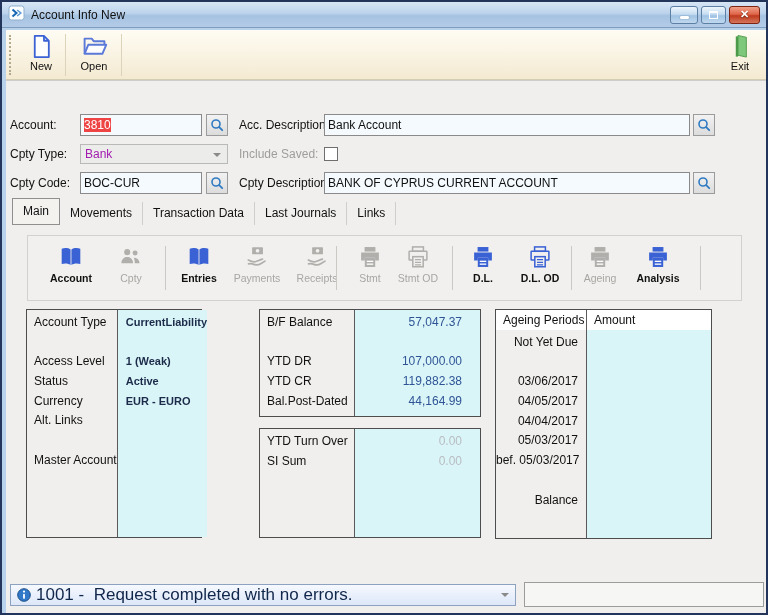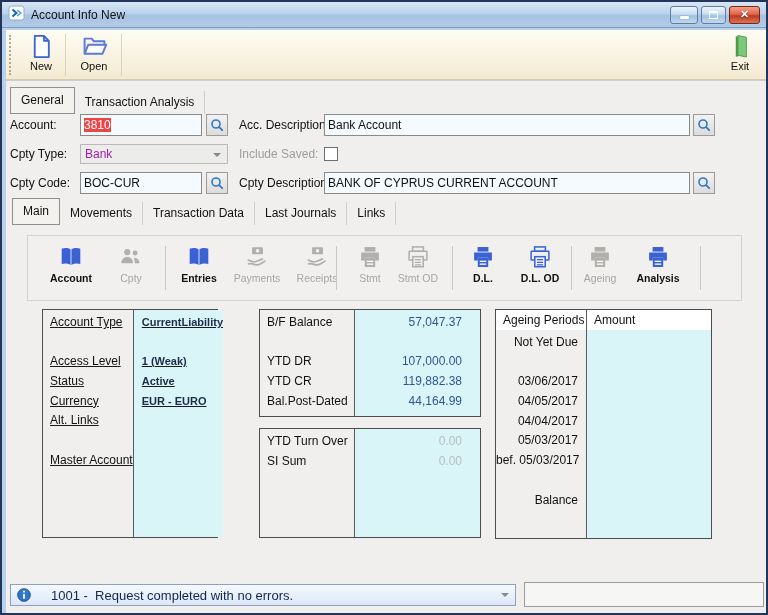--- a/index.html
+++ b/index.html
@@ -89,21 +89,21 @@
   .ag-body { display:flex; flex:1; }
   .ag-labels { width:91px; border-right:1px solid #5a5a5a; background:#f0efed; }
   .ag-labels .prow { text-align:right; padding-right:8px; color:#111; }
   .ag-amounts { flex:1; }
   .panel-col-flex { display:flex; flex-direction:column; flex:1; }
 
   
   .combo { position:absolute; top:554px; left:4px; width:506px; height:22px;
            border:1px solid #8da2c0; background:linear-gradient(180deg,#f6f9fe,#dde7f9);
            display:flex; align-items:center; padding:0 6px; cursor:pointer; }
-  .combo .msg { font-size:13px; color:#10264a; margin-left:20px; white-space:pre; }
+  .combo .msg { font-size:17px; color:#10264a; margin-left:5px; white-space:pre; }
   .status-box { position:absolute; top:552px; left:518px; width:240px; height:25px;
                 border:1px solid #9c9c9c; background:#f6f6f5; }
 </style>
 </head>
 <body>
 
 <div class="window">
 
   <div class="titlebar">
     <span>
@@ -147,24 +147,20 @@
       <span class="tb-sep" style="left:115px;"></span>
       <div class="tbtn" style="left:711px;">
         <svg width="27" height="27" viewBox="0 0 24 24">
           <path d="M7.8 3h2v18h-2z" fill="#4d9a4a"></path>
           <path d="M9.8 2.2l7.4 1.6v17.6l-7.4-1.6z" fill="#7dc87a" stroke="#4d9a4a" stroke-width="0.8"></path>
         </svg>
         <span class="tlabel">Exit</span>
       </div>
     </div>
 
-    <div class="tabstrip" style="top:57px; left:4px;">
-      <span class="tab active">General</span>
-      <span class="tab">Transaction Analysis</span>
-    </div>
 
     <span class="flabel" style="left:4px; top:84px;">Account:</span>
     <div class="field" style="left:74px; top:84px; width:122px;"><span class="sel">3810</span></div>
     <div class="sbtn" style="left:200px; top:84px;">
       <svg width="14" height="14" viewBox="0 0 14 14">
         <circle cx="6" cy="6" r="4" stroke="#2f7ac2" stroke-width="1.6" fill="none"></circle>
         <path d="M9.2 9.2l3 3" stroke="#2f7ac2" stroke-width="1.8" stroke-linecap="round"></path>
       </svg>
     </div>
     <span class="flabel" style="left:233px; top:84px;">Acc. Description:</span>
@@ -309,21 +305,21 @@
           <path d="M3.8 7.8h16.4v7.4h-3.4v-2.4H7.2v2.4H3.8z" fill="#3a62d4"></path>
           <rect x="7.2" y="12.8" width="9.6" height="8.4" fill="#3a62d4"></rect>
           <rect x="9" y="15.4" width="6" height="1.2" fill="#fff"></rect>
           <rect x="9" y="18" width="6" height="1.2" fill="#fff"></rect>
         </svg>
         <span class="alabel">Analysis</span>
       </div>
       <span class="a-sep" style="left:672px;"></span>
     </div>
 
-    <div class="panel" style="left:36px; top:279px; width:176px; height:229px;text-decoration:underline;">
+    <div class="panel" style="left:20px; top:279px; width:176px; height:229px;">
       <div class="pcol labels" style="width:96px; padding-top:3px;">
         <div class="prow">Account Type</div>
         <div class="prow"></div>
         <div class="prow">Access Level</div>
         <div class="prow">Status</div>
         <div class="prow">Currency</div>
         <div class="prow">Alt. Links</div>
         <div class="prow"></div>
         <div class="prow">Master Account</div>
       </div>

